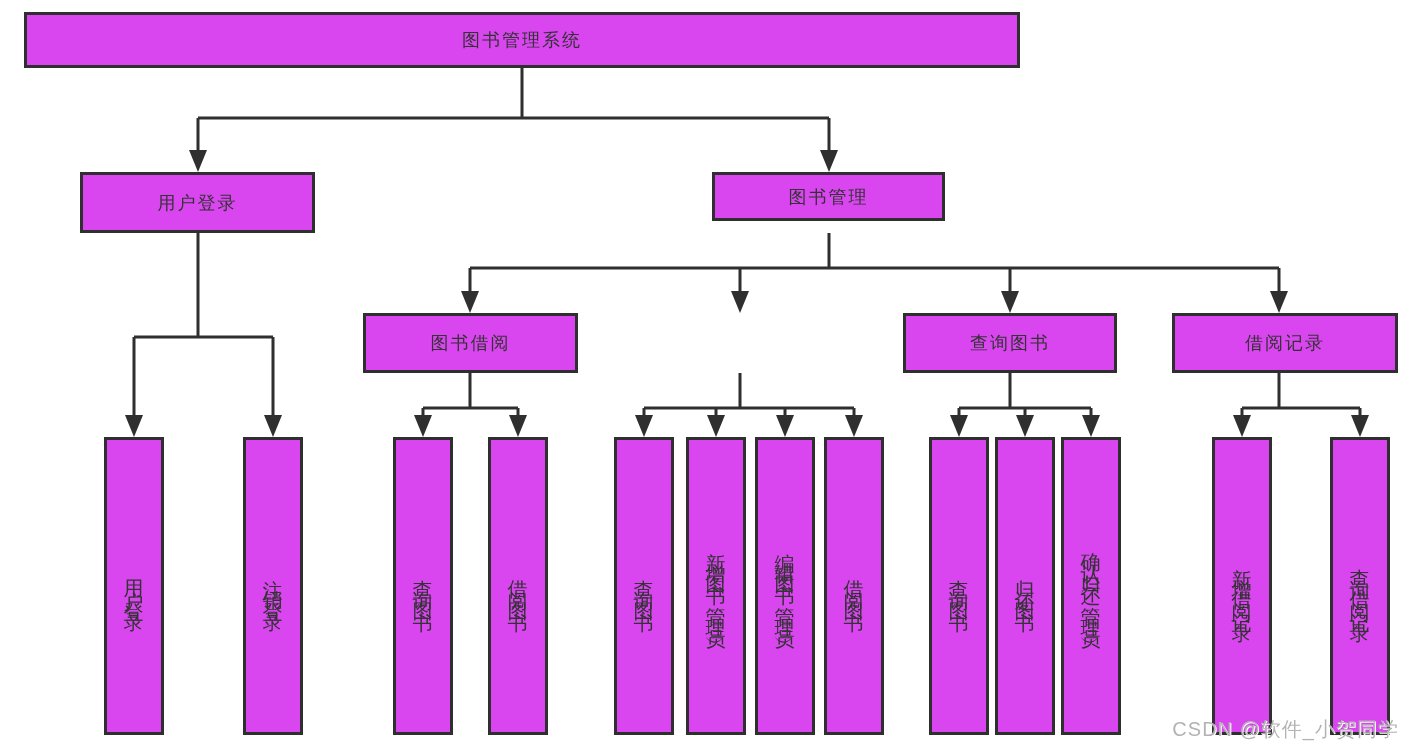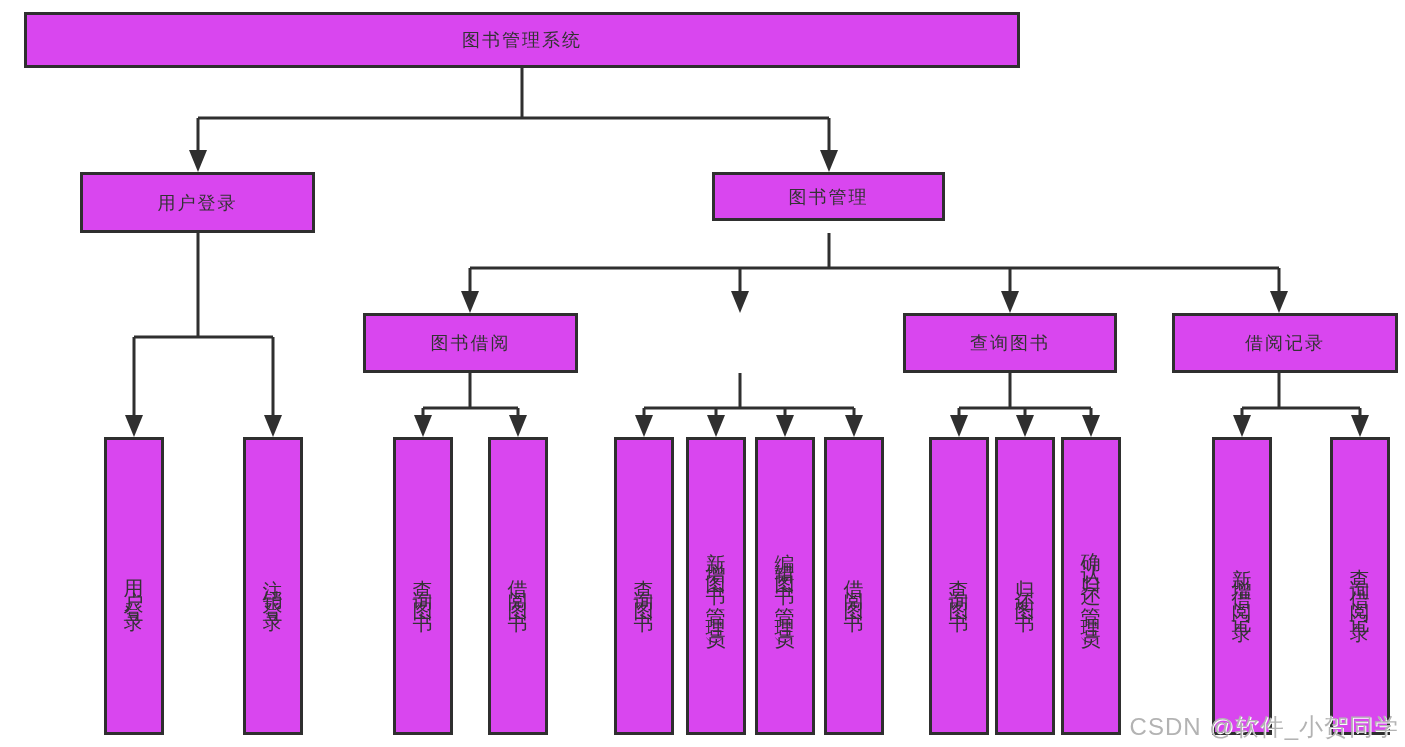--- a/index.html
+++ b/index.html
@@ -14,21 +14,21 @@
     color:#333333;z-index:2;
   }
   .hlabel{font-size:18px;letter-spacing:2px;white-space:nowrap;}
   .leaf{width:60px;top:437px;height:298px;}
   .vtext{
     writing-mode:vertical-rl;text-orientation:mixed;
     font-size:20px;letter-spacing:11px;line-height:1;white-space:nowrap;
   }
   .watermark{
     position:absolute;right:6px;bottom:4px;z-index:3;
-    font-size:24px;color:#b3b3b3;letter-spacing:1px;
+    font-size:20px;color:#b3b3b3;letter-spacing:1px;
     text-shadow:1px 1px 0 #ffffff;
   }
 </style>
 </head>
 <body>
 
 <div class="canvas">
 
   <svg class="connectors" viewBox="0 0 1405 747" xmlns="http://www.w3.org/2000/svg" fill="none" stroke="#2f2f2f" stroke-width="3">
     <g>

